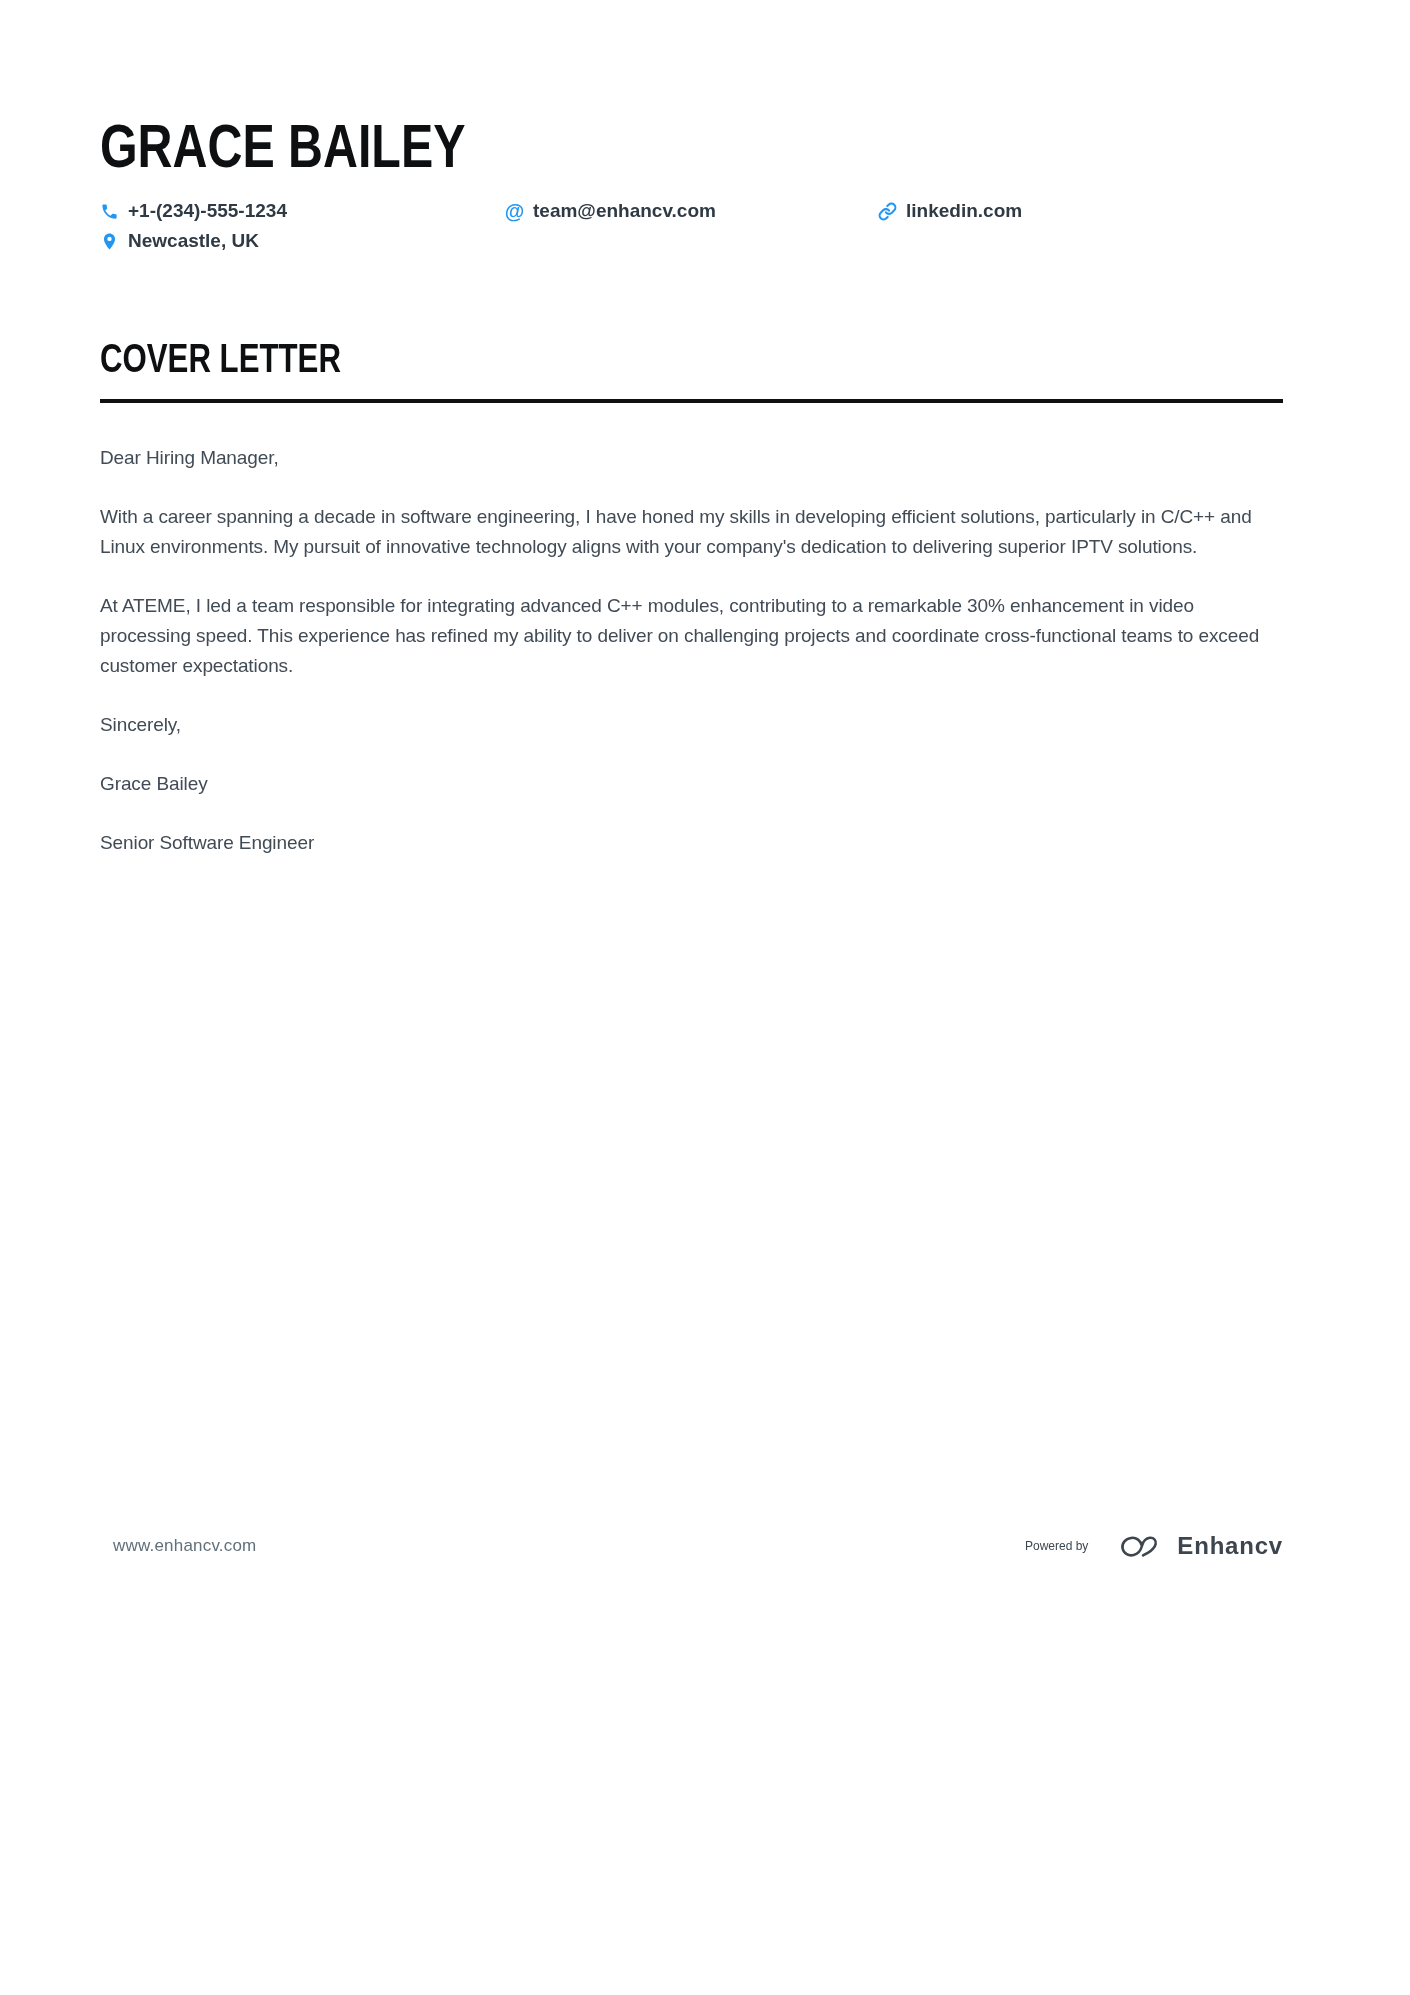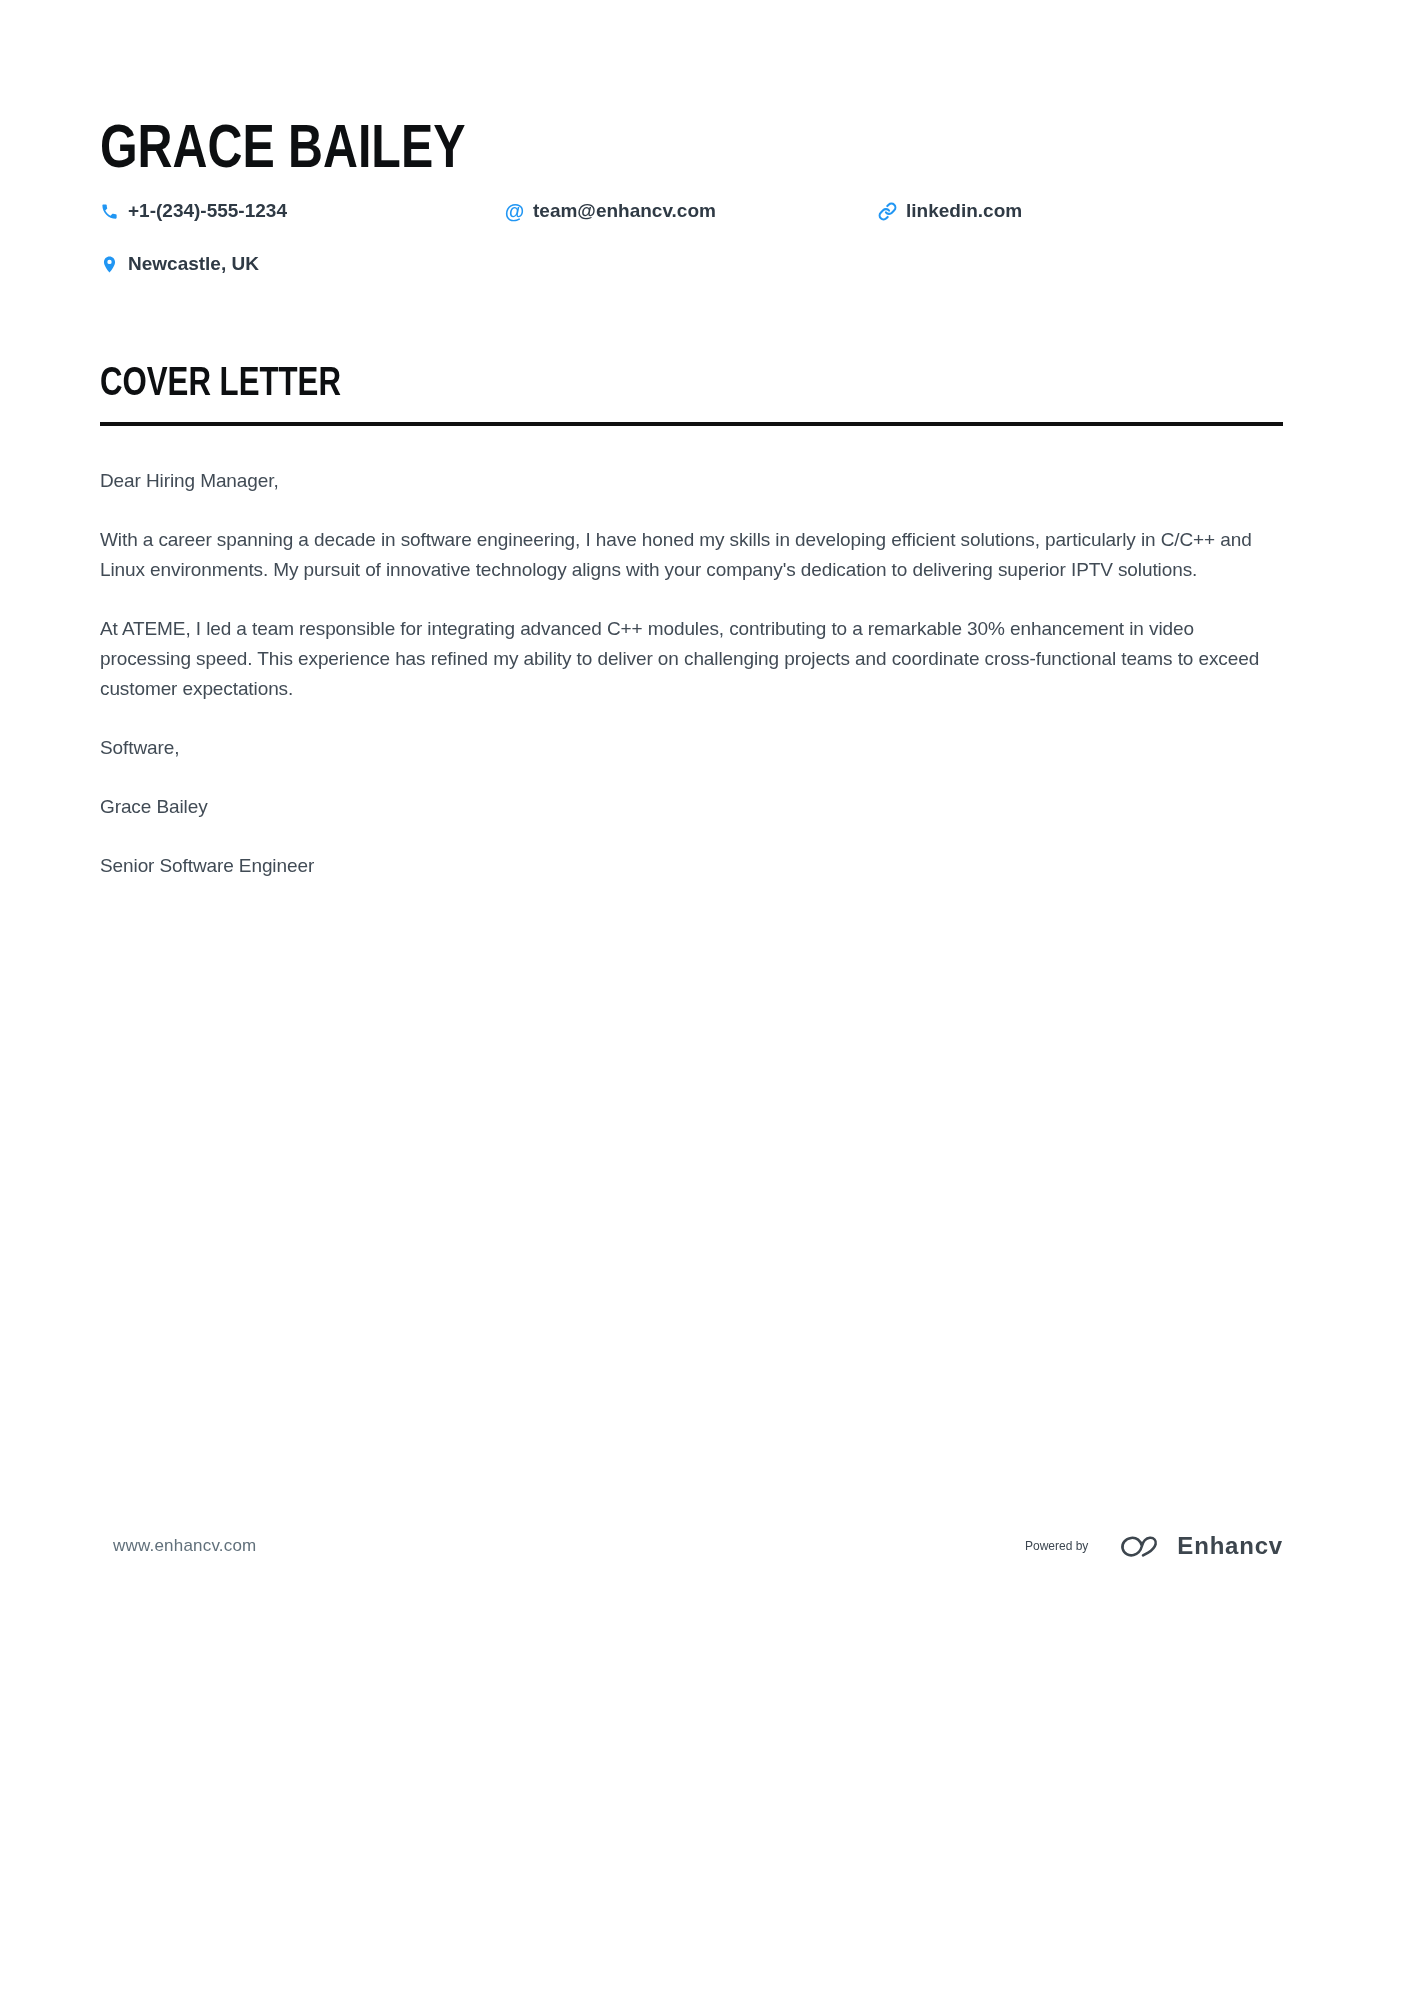--- a/index.html
+++ b/index.html
@@ -42,21 +42,21 @@
     font-size: 28px;
     font-weight: 700;
     line-height: 1.2;
     color: #2196f3;
     white-space: nowrap;
   }
   .contact-grid {
     margin-top: 20px;
     display: grid;
     grid-template-columns: 405px 373px 1fr;
-    row-gap: 31px;
+    row-gap: 8px;
   }
   .contact-item {
     display: flex;
     align-items: center;
     gap: 9px;
     font-size: 19px;
     font-weight: 700;
     color: #2f3a45;
     line-height: 22px;
     white-space: nowrap;
@@ -185,21 +185,21 @@
   </div>
 
   <div class="section-heading">
     <h2><span class="condense">COVER LETTER</span></h2>
   </div>
 
   <div class="letter-body">
     <p>Dear Hiring Manager,</p>
     <p>With a career spanning a decade in software engineering, I have honed my skills in developing efficient solutions, particularly in C/C++ and Linux environments. My pursuit of innovative technology aligns with your company's dedication to delivering superior IPTV solutions.</p>
     <p>At ATEME, I led a team responsible for integrating advanced C++ modules, contributing to a remarkable 30% enhancement in video processing speed. This experience has refined my ability to deliver on challenging projects and coordinate cross-functional teams to exceed customer expectations.</p>
-    <p>Software,</p>
+    <p>Sincerely,</p>
     <p>Grace Bailey</p>
     <p>Senior Software Engineer</p>
   </div>
 
   <div class="footer">
     <a class="footer-site">www.enhancv.com</a>
 
     <div class="powered">
       <span class="powered-label">Powered by</span>
       <span class="brand-logo">

